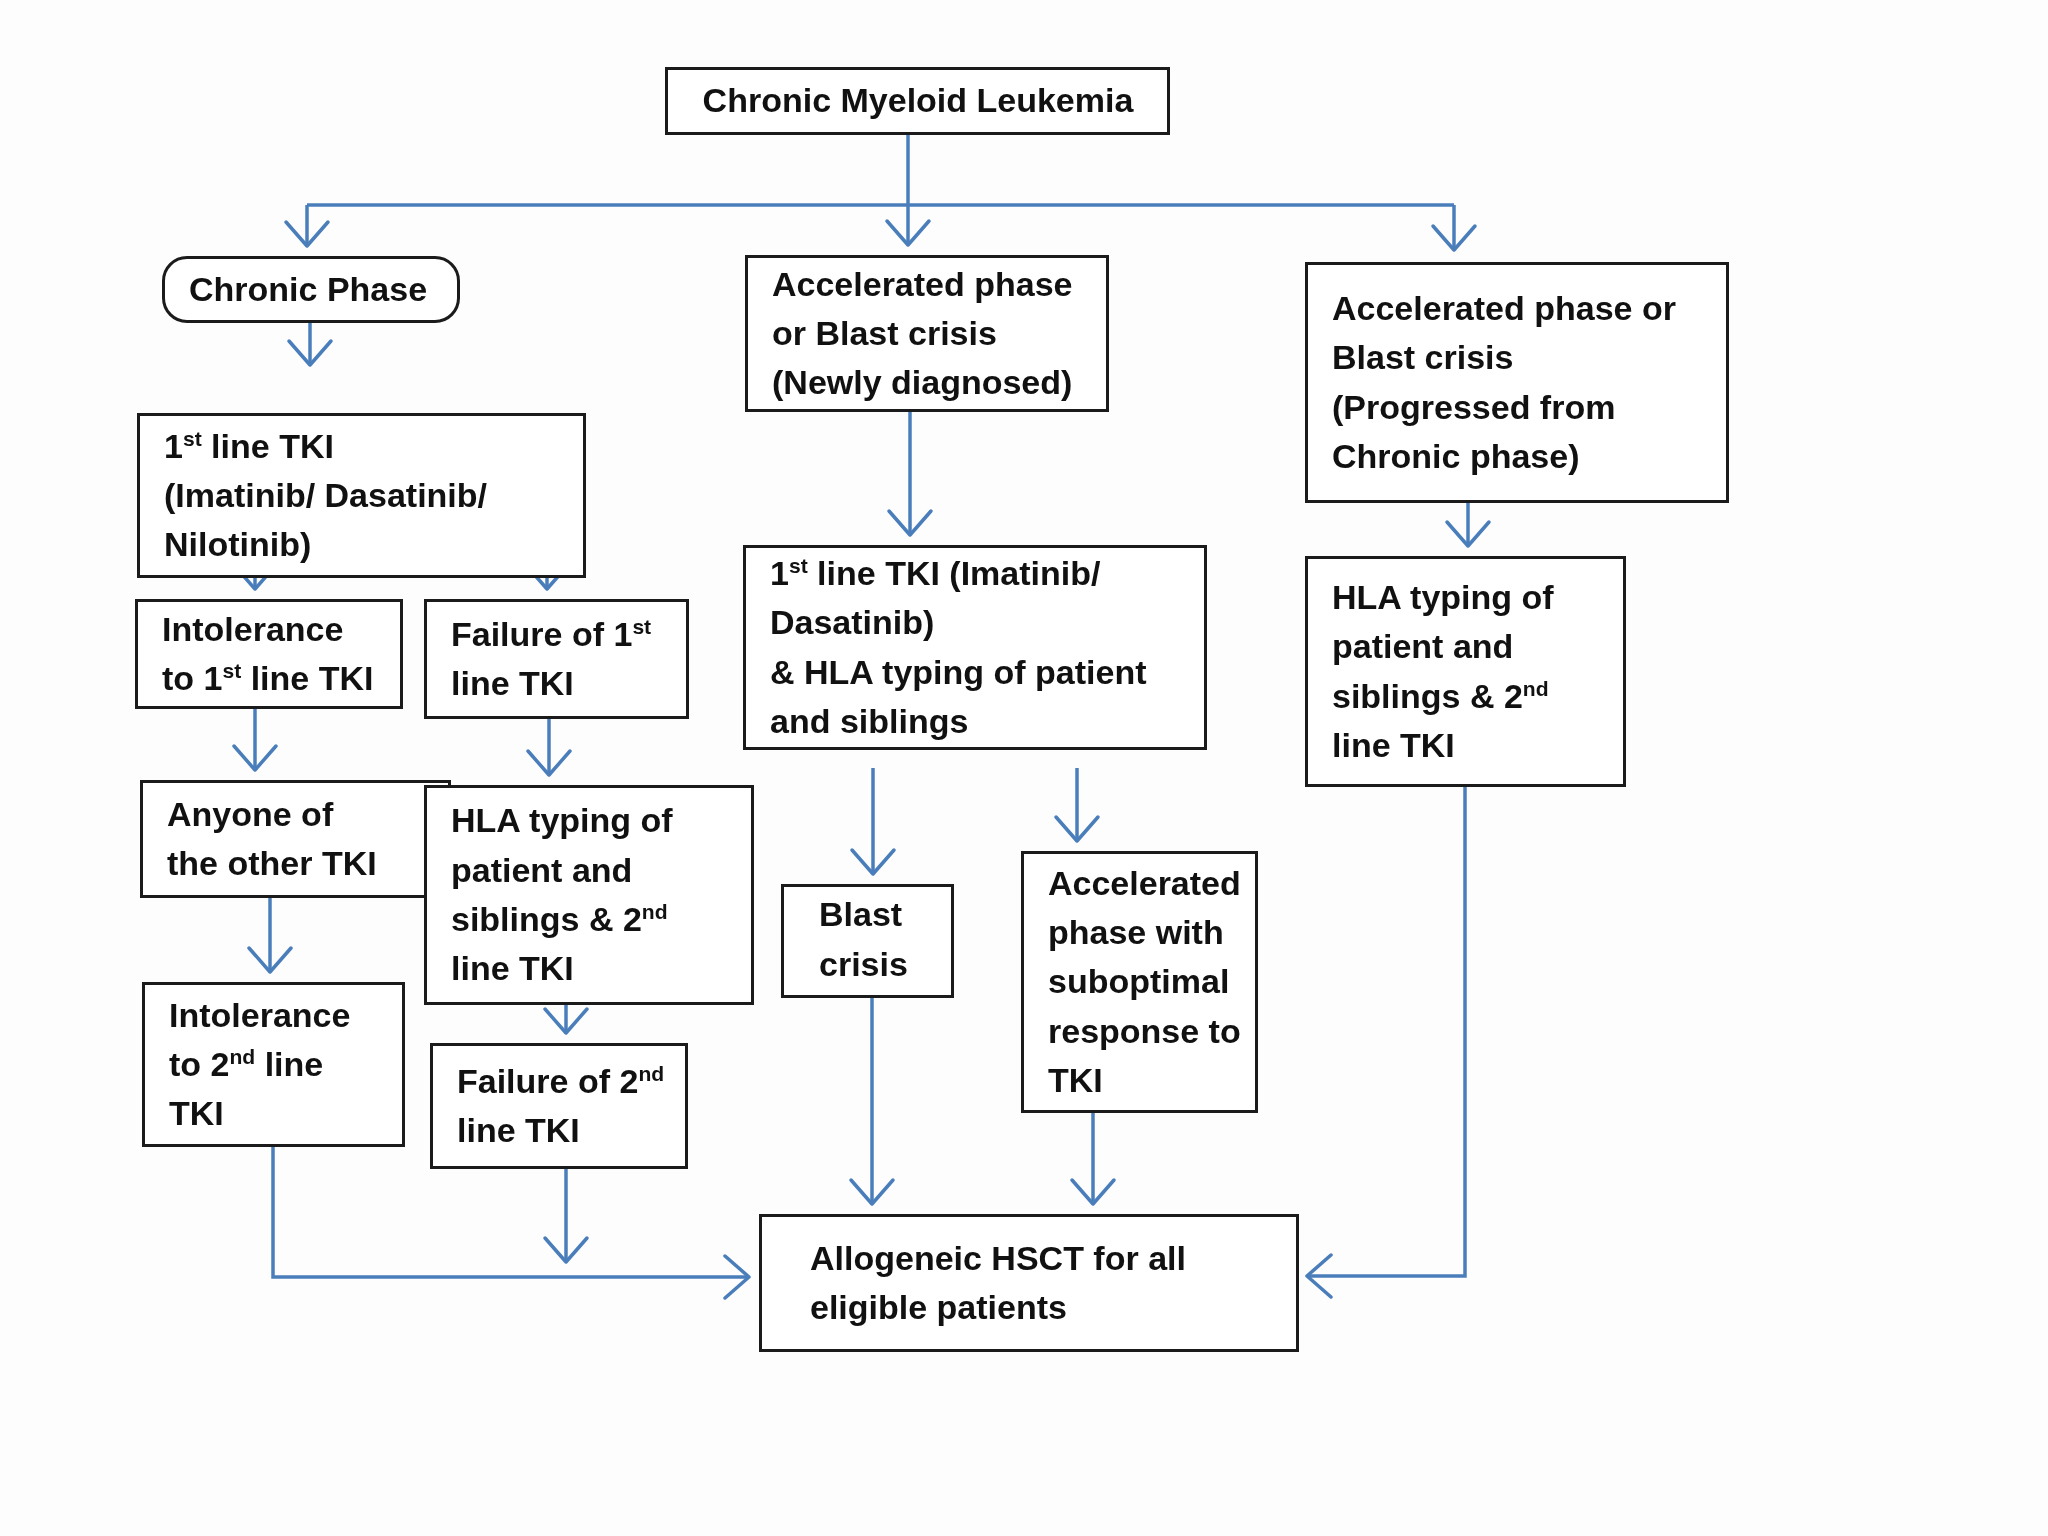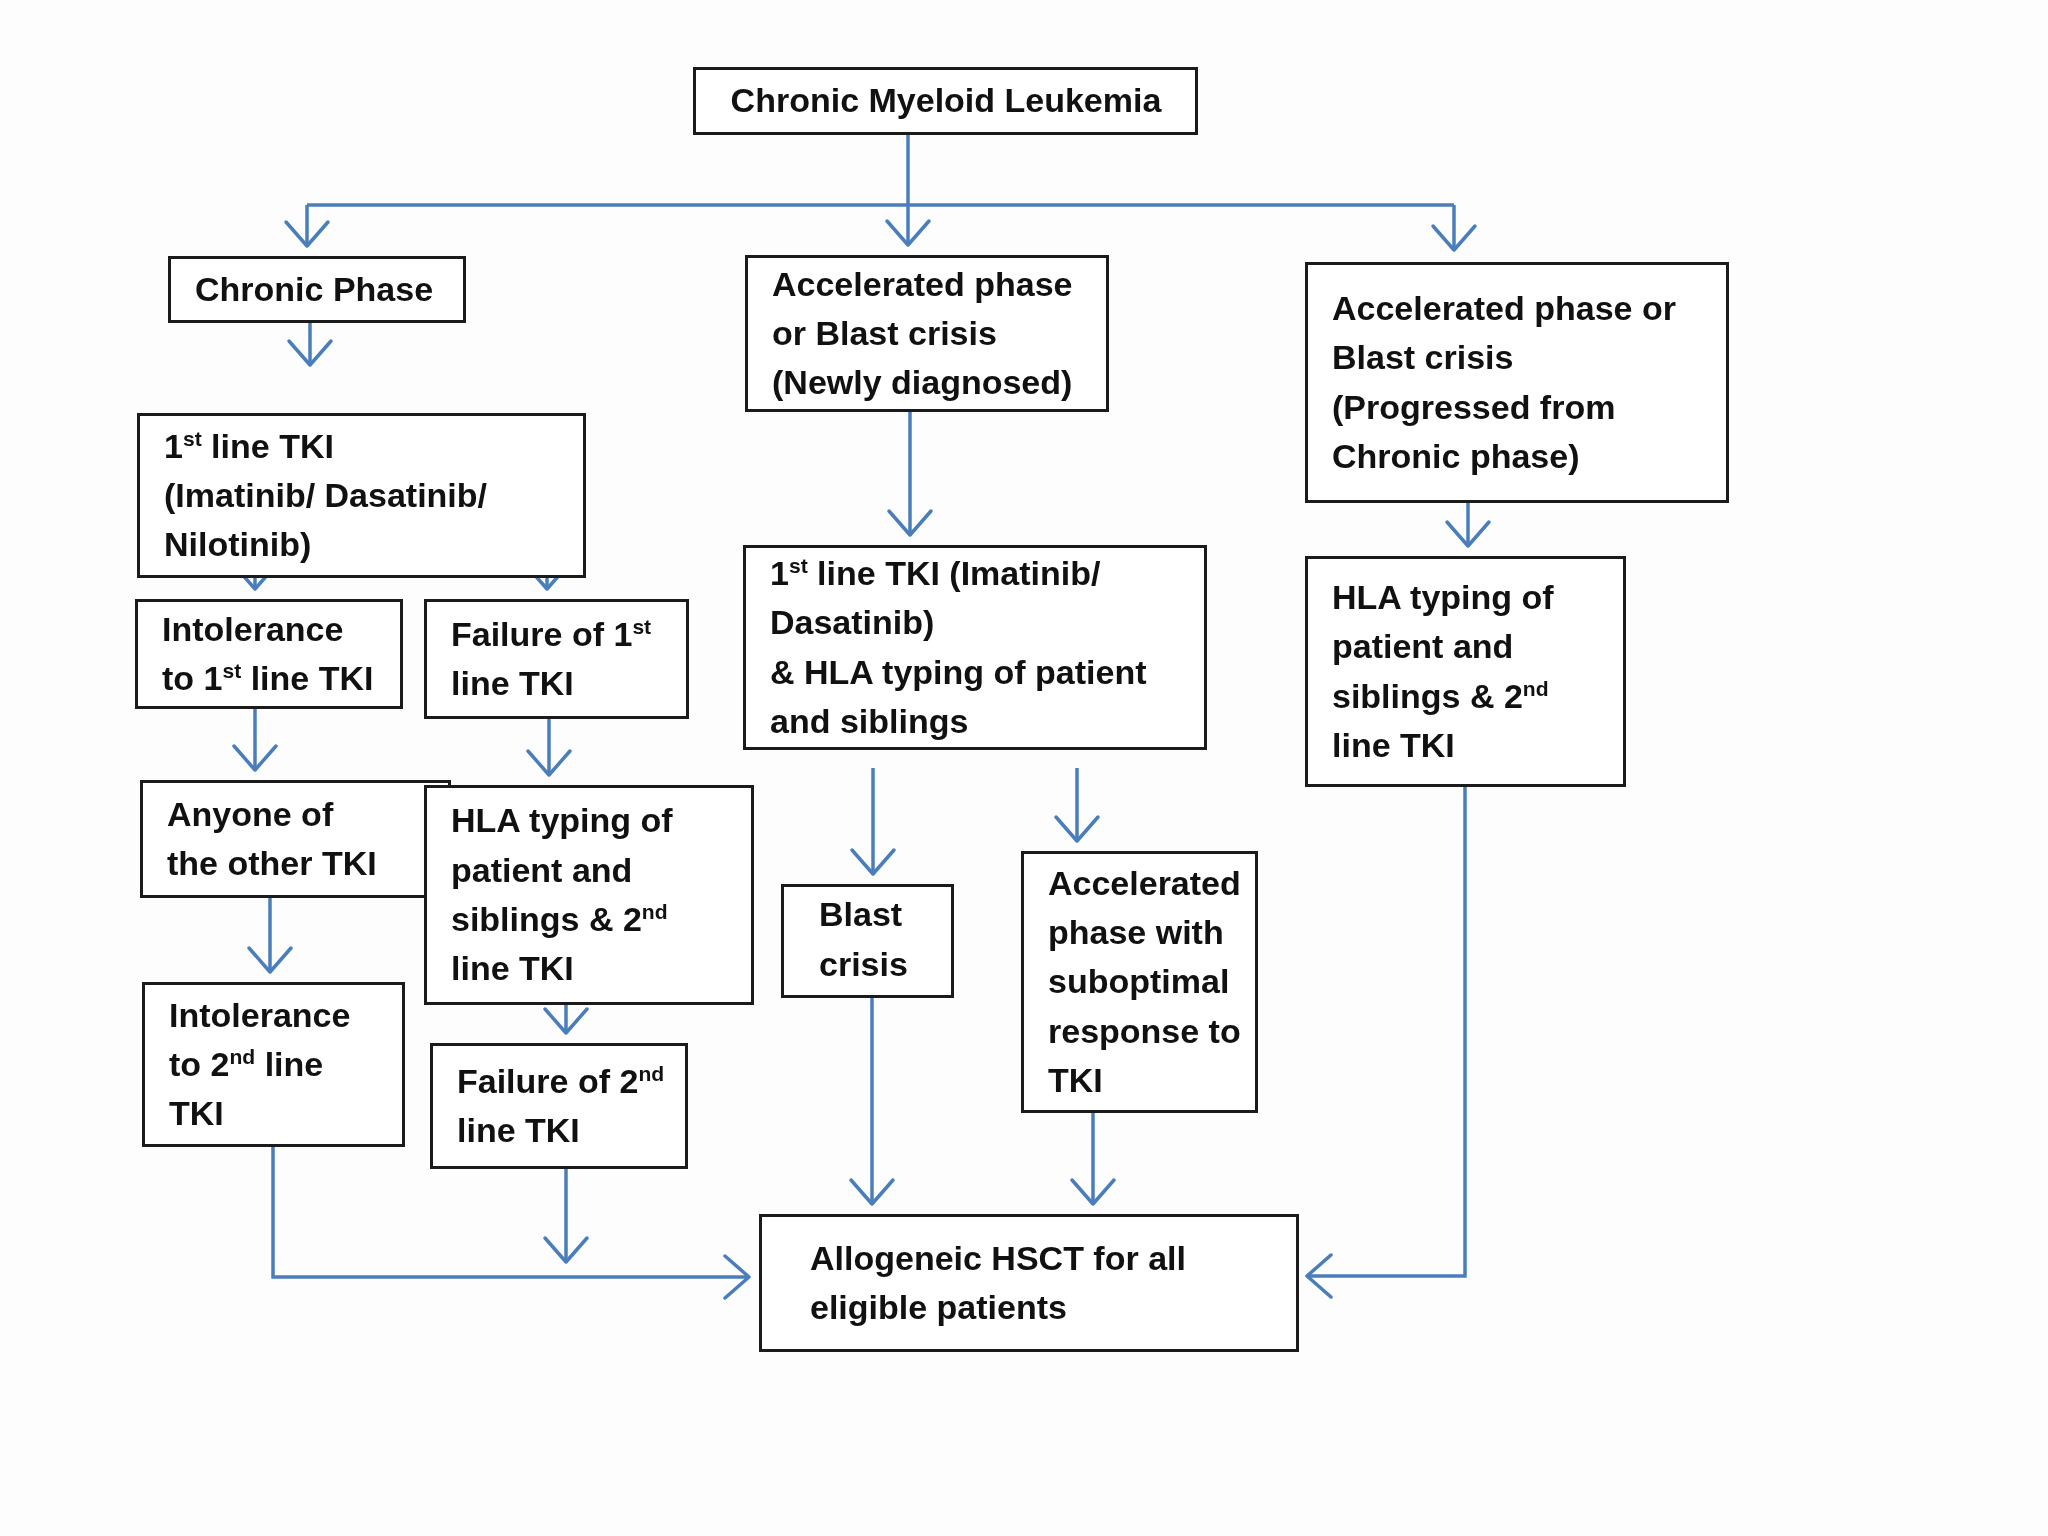--- a/index.html
+++ b/index.html
@@ -22,26 +22,26 @@
     position:absolute;box-sizing:border-box;
     border:3px solid var(--border);
     background:#ffffff;
     display:flex;align-items:center;
     padding:6px 12px 6px 24px;
     font-weight:bold;font-size:34px;line-height:1.45;
     color:var(--text);
     white-space:pre-line;
   }
   .node span{display:block;width:100%;}
-  .center{justify-content:center;text-align:center;padding-left:13px;margin-left:28px;}
+  .center{justify-content:center;text-align:center;padding-left:13px;}
   sup{font-size:0.62em;line-height:0;vertical-align:super;}
 
   
   .n-cml{left:665px;top:67px;width:505px;height:68px;}
-  .n-chronic-phase{left:168px;top:256px;width:298px;height:67px;}
+  .n-chronic-phase{left:162px;top:256px;width:298px;height:67px;border-radius:25px;}
   .n-first-line-tki-chronic{left:137px;top:375px;width:449px;height:165px;margin-top:38px;}
   .n-intolerance-first{left:135px;top:599px;width:268px;height:110px;}
   .n-failure-first{left:424px;top:599px;width:265px;height:120px;}
   .n-anyone-other{left:140px;top:780px;width:311px;height:118px;}
   .n-hla-left{left:424px;top:785px;width:330px;height:220px;}
   .n-intolerance-second{left:142px;top:982px;width:263px;height:165px;}
   .n-failure-second{left:430px;top:1043px;width:258px;height:126px;}
   .n-accel-newly{left:745px;top:255px;width:364px;height:157px;}
   .n-first-line-tki-accel{left:743px;top:545px;width:464px;height:205px;}
   .n-blast-crisis{left:781px;top:884px;width:173px;height:114px;padding-left:35px;align-items:flex-end;}

